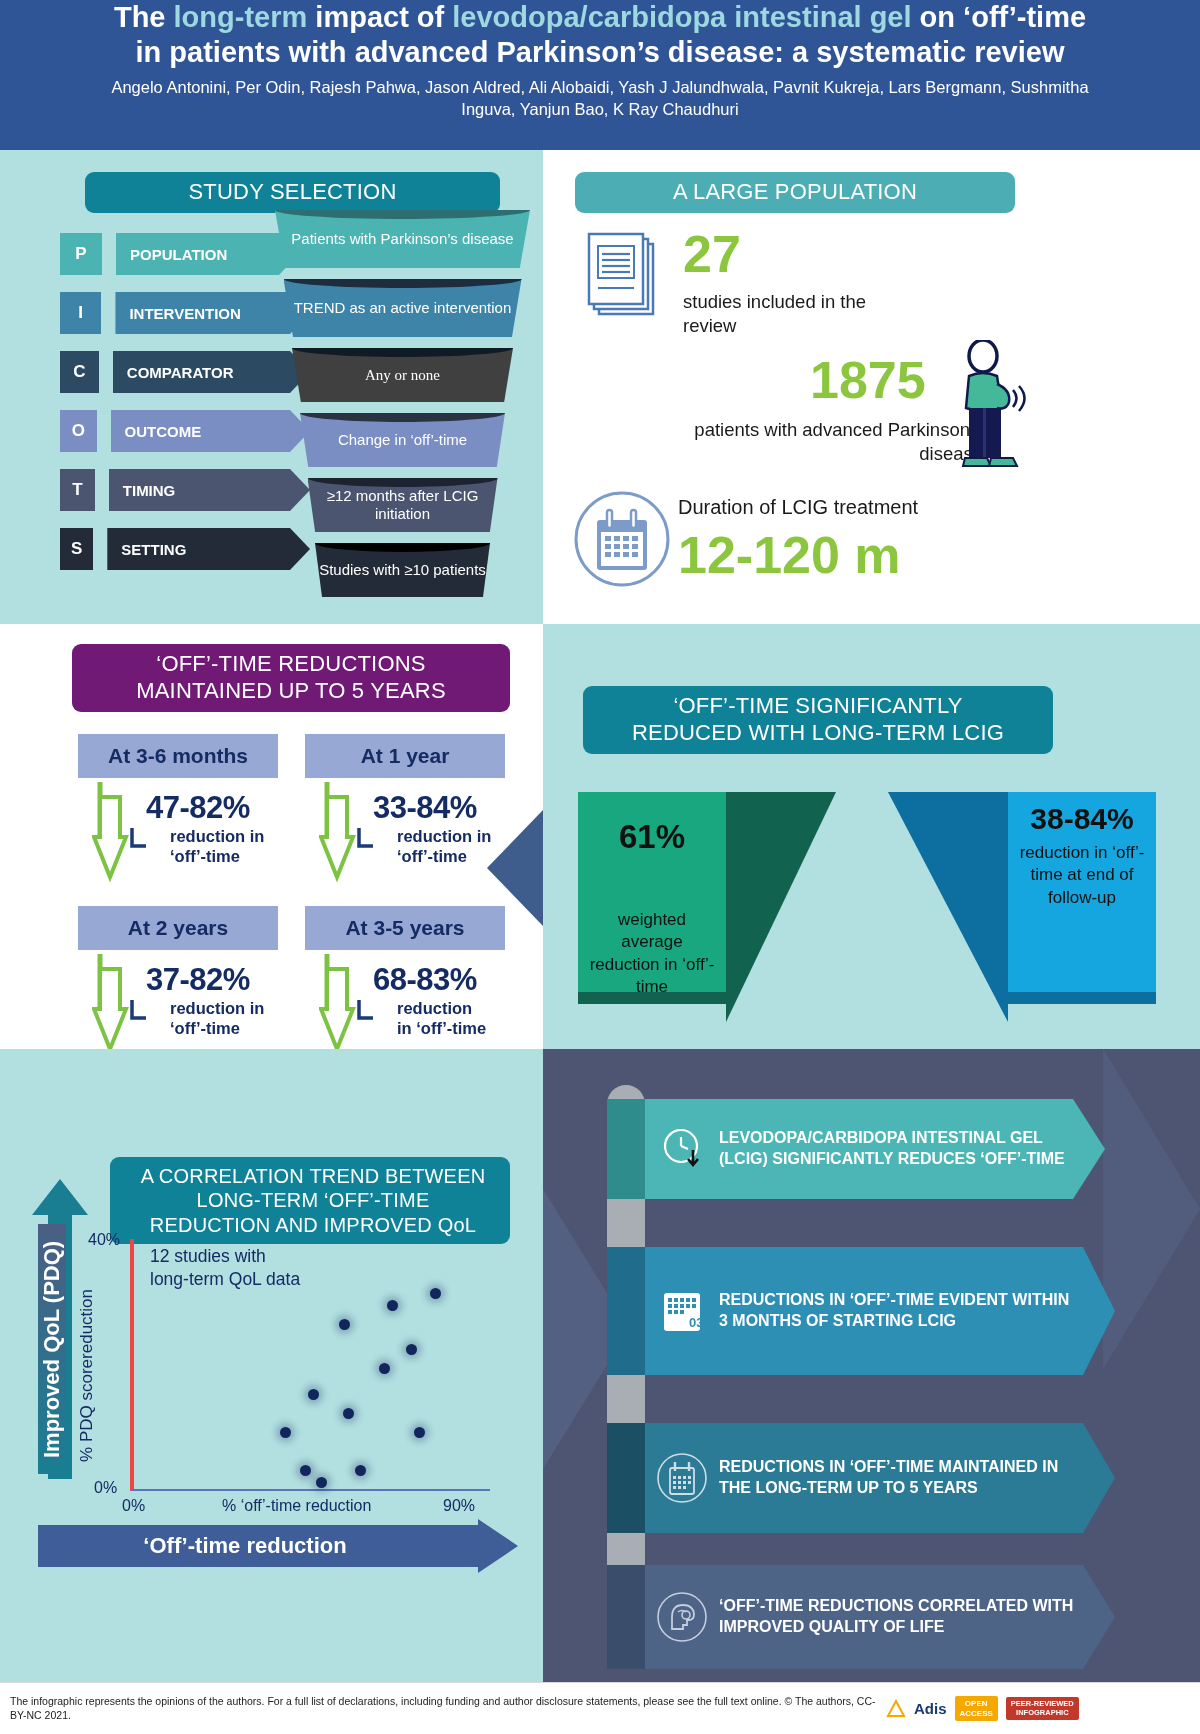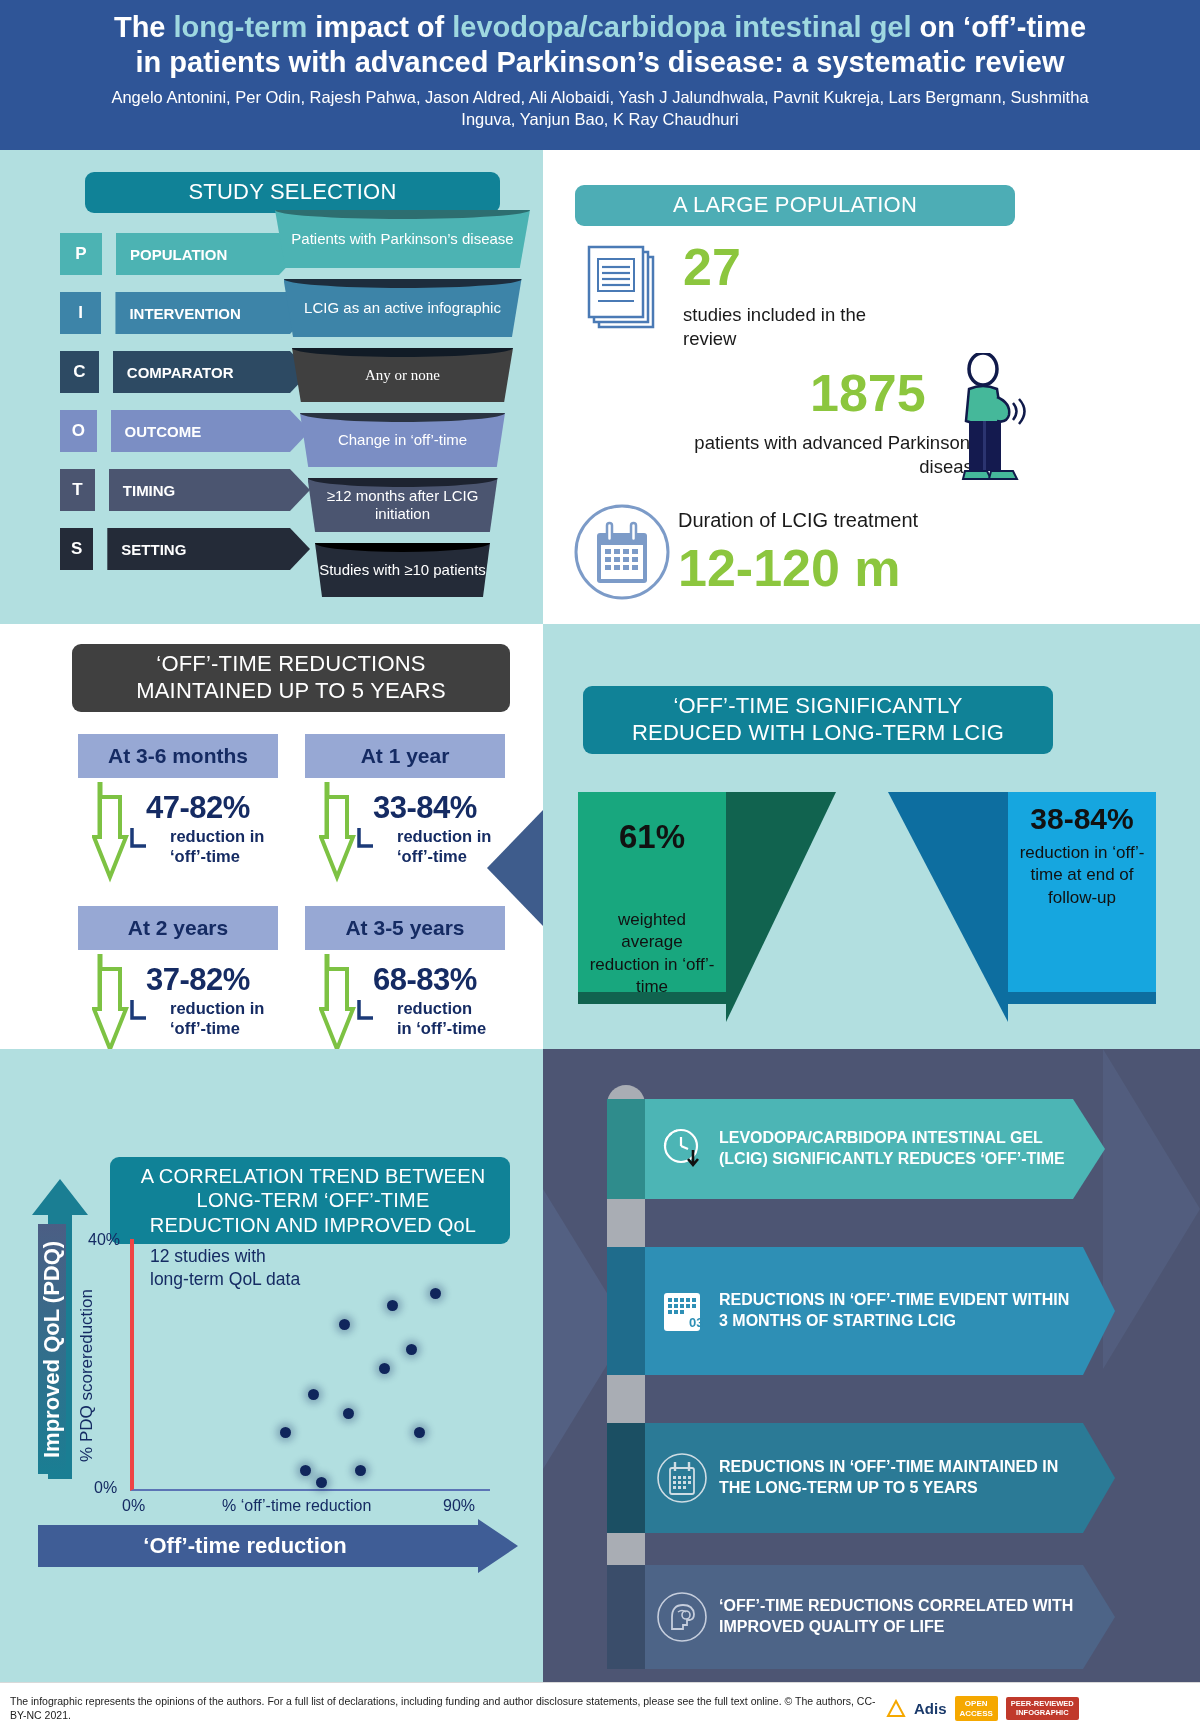--- a/index.html
+++ b/index.html
@@ -4,45 +4,45 @@
 <style>
   * { box-sizing: border-box; margin:0; padding:0; }
   body {
     width:1200px; height:1734px;
     font-family:"Liberation Sans", sans-serif;
     background:#ffffff; overflow:hidden; position:relative;
   }
   
   .header {
     position:absolute; left:0; top:0; width:1200px; height:150px;
-    background:#2f5597; text-align:center; padding-top:10px;
+    background:#2f5597; text-align:center; 
   }
   .header h1 { font-size:29px; line-height:1.22; color:#ffffff; font-weight:bold; }
   .h-accent { color:#9ed8e0; }
   .header .authors {
     font-size:16.5px; color:#ffffff; line-height:1.35; font-weight:normal;
     padding:5px 85px 0 85px;
   }
   
   .panel { position:absolute; overflow:hidden; }
   #p-study   { left:0;    top:150px;  width:543px; height:474px;  background:#b2dfe0; }
-  #p-pop     { left:543px;top:150px;  width:657px; height:474px;  background:#ffffff;margin-top:13px; }
+  #p-pop     { left:543px;top:150px;  width:657px; height:474px;  background:#ffffff; }
   #p-red     { left:0;    top:624px;  width:543px; height:425px;  background:#ffffff; }
   #p-sig     { left:543px;top:624px;  width:657px; height:425px;  background:#b2dfe0; }
   #p-corr    { left:0;    top:1049px; width:543px; height:633px;  background:#b2dfe0; }
   #p-take    { left:543px;top:1049px; width:657px; height:633px;  background:#4d5573; }
   
   .banner {
     border-radius:9px; color:#fff; text-align:center;
     font-size:22px; line-height:1.22; padding:7px 14px;
     letter-spacing:.2px;
   }
   .banner-teal-d { background:#108297; }
   .banner-teal-m { background:#4dadb5; }
-  .banner-teal-l { background:#404040; }
+  .banner-teal-l { background:#701a75; }
   
   .pico-row { display:flex; align-items:center; height:44px; margin-bottom:15px; }
   .pico-letter {
     width:42px; height:42px; color:#fff; font-weight:bold; font-size:17px;
     display:flex; align-items:center; justify-content:center;
   }
   .pico-label {
     height:42px; margin-left:14px; color:#fff; font-weight:bold; font-size:15px;
     display:flex; align-items:center; padding-left:14px;
     clip-path: polygon(0 0, calc(100% - 20px) 0, 100% 50%, calc(100% - 20px) 100%, 0 100%);
@@ -165,21 +165,21 @@
     </div>
   </div>
 
   <div class="funnel-wrap">
     <div class="funnel-seg" style="width:255px;height:58px;background:#4cb3b3;clip-path:polygon(0 0,100% 0,96% 100%,4% 100%);">
       <div class="cap" style="background:#2d6e70;"></div>
       <span style="position:relative;z-index:2">Patients with Parkinson’s disease</span>
     </div>
     <div class="funnel-seg" style="width:238px;height:58px;background:#3d84a8;clip-path:polygon(0 0,100% 0,96% 100%,4% 100%);">
       <div class="cap" style="background:#1d2d3d;"></div>
-      <span style="position:relative;z-index:2">LCIG as an active infographic</span>
+      <span style="position:relative;z-index:2">TREND as an active intervention</span>
     </div>
     <div class="funnel-seg" style="width:221px;height:54px;background:#404040;clip-path:polygon(0 0,100% 0,96% 100%,4% 100%);font-family:Liberation Serif, serif;">
       <div class="cap" style="background:#111b26;"></div>
       <span style="position:relative;z-index:2">Any or none</span>
     </div>
     <div class="funnel-seg" style="width:205px;height:54px;background:#7b8ec4;clip-path:polygon(0 0,100% 0,96% 100%,4% 100%);">
       <div class="cap" style="background:#2a3342;"></div>
       <span style="position:relative;z-index:2">Change in ‘off’-time</span>
     </div>
     <div class="funnel-seg" style="width:190px;height:54px;background:#4b5570;clip-path:polygon(0 0,100% 0,96% 100%,4% 100%);">

